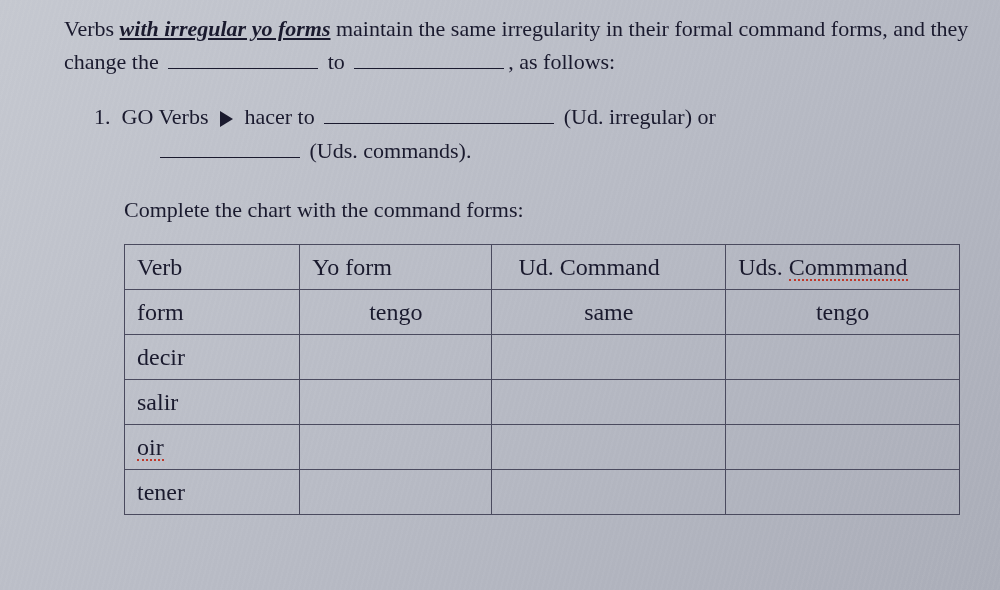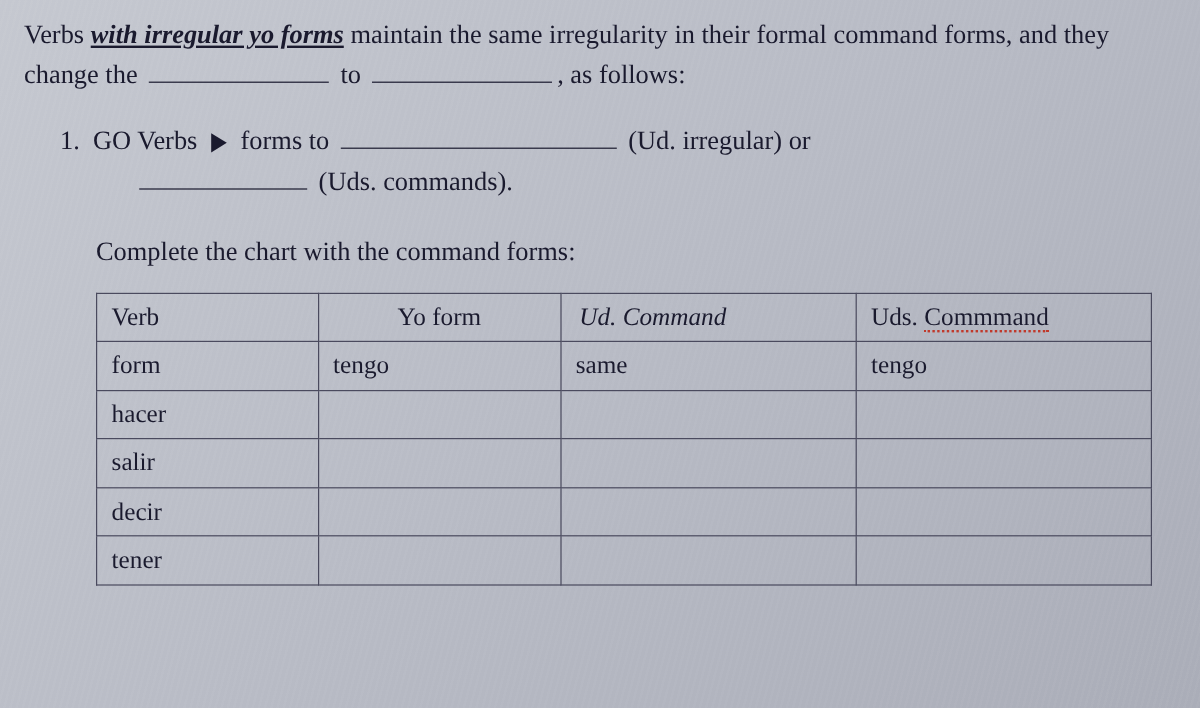--- a/index.html
+++ b/index.html
@@ -29,20 +29,21 @@
         105deg,
         rgba(255,255,255,0.03) 0px,
         rgba(255,255,255,0.03) 2px,
         transparent 2px,
         transparent 5px
       );
       pointer-events: none;
     }
     .content {
       position: relative;
+      margin-left: 44px;
     }
     .intro {
       margin-bottom: 22px;
     }
     .underline-italic {
       text-decoration: underline;
       font-style: italic;
       font-weight: bold;
     }
     .blank {
@@ -82,102 +83,101 @@
       margin-left: 60px;
       margin-bottom: 18px;
     }
     .table-wrapper {
       margin-left: 60px;
       margin-right: 20px;
     }
     table {
       border-collapse: collapse;
       width: 100%;
-      font-size: 21px;
+      font-size: 24px;
     }
     td {
       border: 1.5px solid #4a4a5e;
       padding: 4px 12px;
       text-align: left;
       height: 36px;
     }
     tr:first-child td {
       font-weight: normal;
     }
     .col-verb { width: 21%; }
     .col-yo { width: 23%; text-align: center; }
     .col-ud { width: 28%; }
     .col-uds { width: 28%; border-radius: 20px; }
-    .center-cell { text-align: left; }
+    .center-cell { text-align: center; }
     .spellcheck {
       border-bottom: 2px dotted #c0392b;
       display: inline-block;
       line-height: 1;
     }
     .ud-header-indent {
-      padding-left: 15px;
-      font-style: italic;
+      padding-left: 26px;
     }
   </style>
 </head>
 <body>
 
 <div class="content">
   <div class="intro">
     <span>Verbs </span><span class="underline-italic">with irregular yo forms</span><span> maintain the same irregularity in their formal command forms, and they change the</span>
     <span class="blank"></span>
     <span>to</span>
     <span class="blank"></span><span>, as follows:</span>
   </div>
 
   <div class="item-1">
     <span>1.</span>
     &nbsp;<span>GO Verbs</span>
     <span class="triangle"></span>
-    <span>forms to</span>
+    <span>hacer to</span>
     <span class="blank blank-long"></span>
     <span>(Ud. irregular) or</span>
     <br>
     <span class="item-indent">
       <span class="blank blank-short"></span>
       <span>(Uds. commands).</span>
     </span>
   </div>
 
   <div class="instruction">Complete the chart with the command forms:</div>
 
   <div class="table-wrapper">
     <table>
       <tbody>
           <tr>
         <td class="col-verb">Verb</td>
-        <td class="col-yo" style="text-align:center;">Yo form</td>
+        <td class="col-yo" style="text-align:left;">Yo form</td>
         <td class="col-ud ud-header-indent">Ud. Command</td>
         <td class="col-uds"><span>Uds. <span class="spellcheck">Commmand</span></span></td>
       </tr>
       <tr>
         <td>form</td>
         <td class="center-cell">tengo</td>
         <td class="center-cell">same</td>
         <td class="center-cell">tengo</td>
       </tr>
       <tr>
-        <td>hacer</td>
+        <td>decir</td>
         <td></td>
         <td></td>
         <td></td>
       </tr>
       <tr>
         <td>salir</td>
         <td></td>
         <td></td>
         <td></td>
       </tr>
       <tr>
-        <td>decir</td>
+        <td><span class="spellcheck">oir</span></td>
         <td></td>
         <td></td>
         <td></td>
       </tr>
       <tr>
         <td>tener</td>
         <td></td>
         <td></td>
         <td></td>
       </tr>

